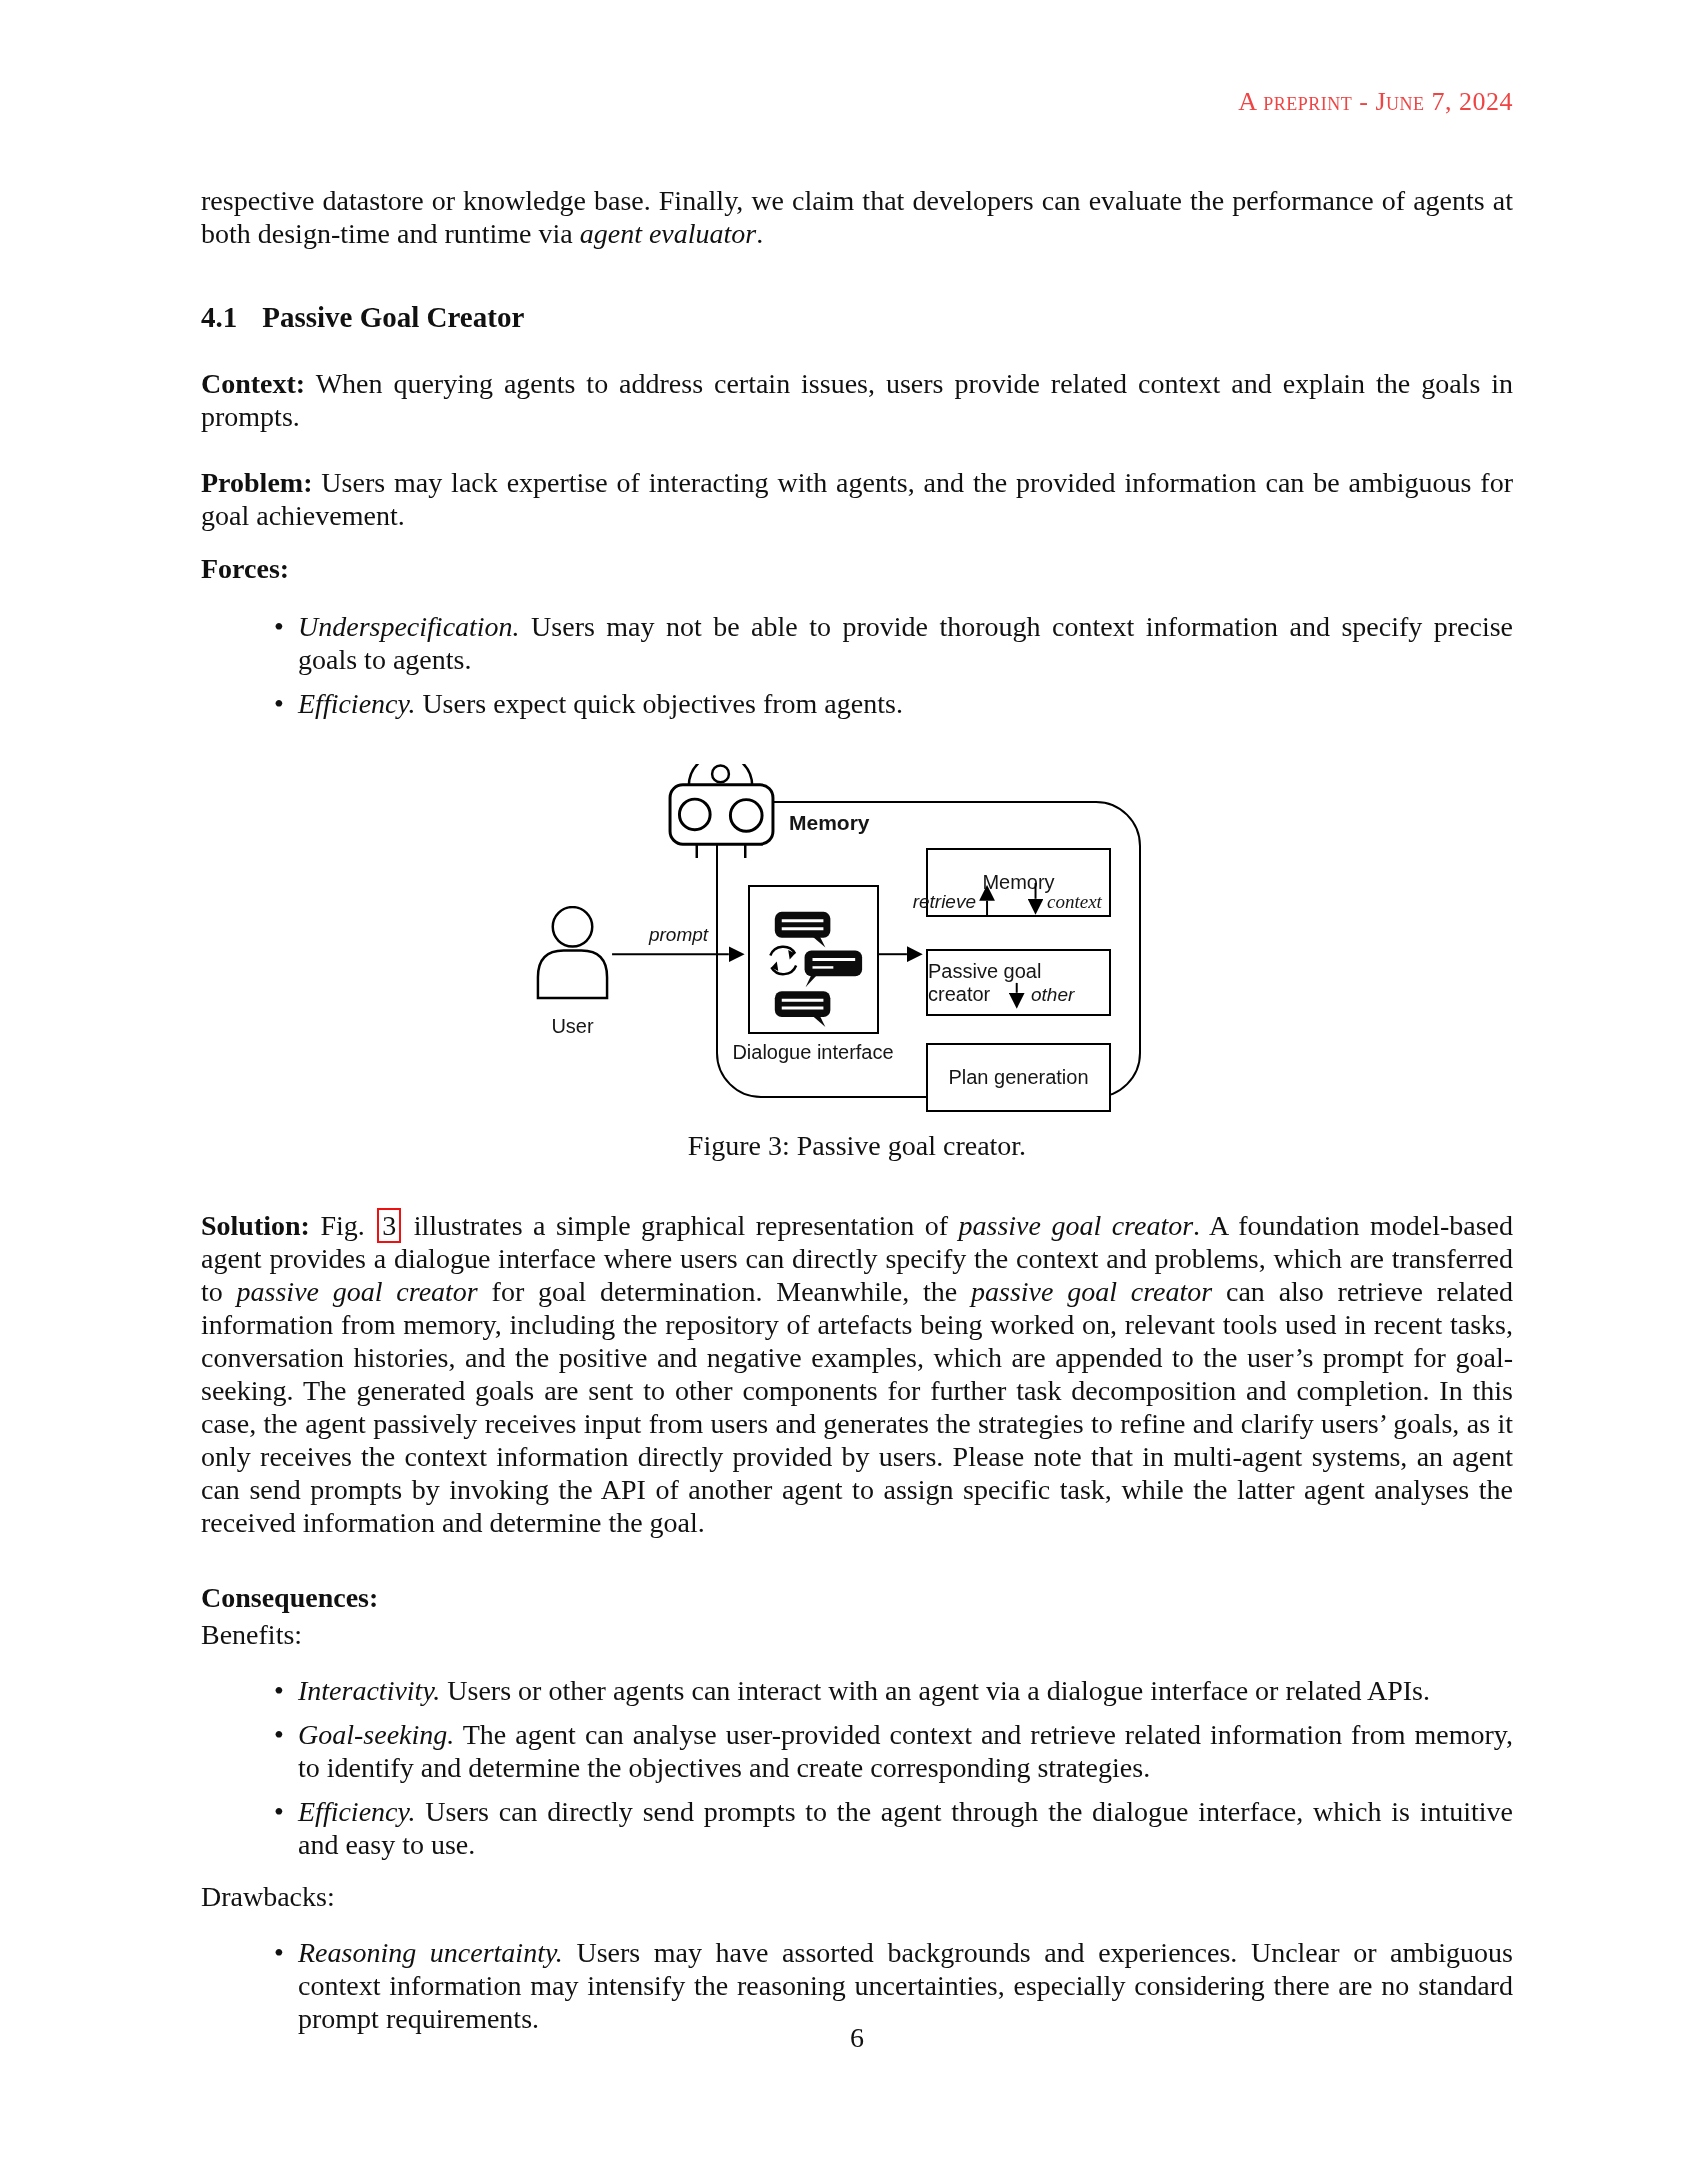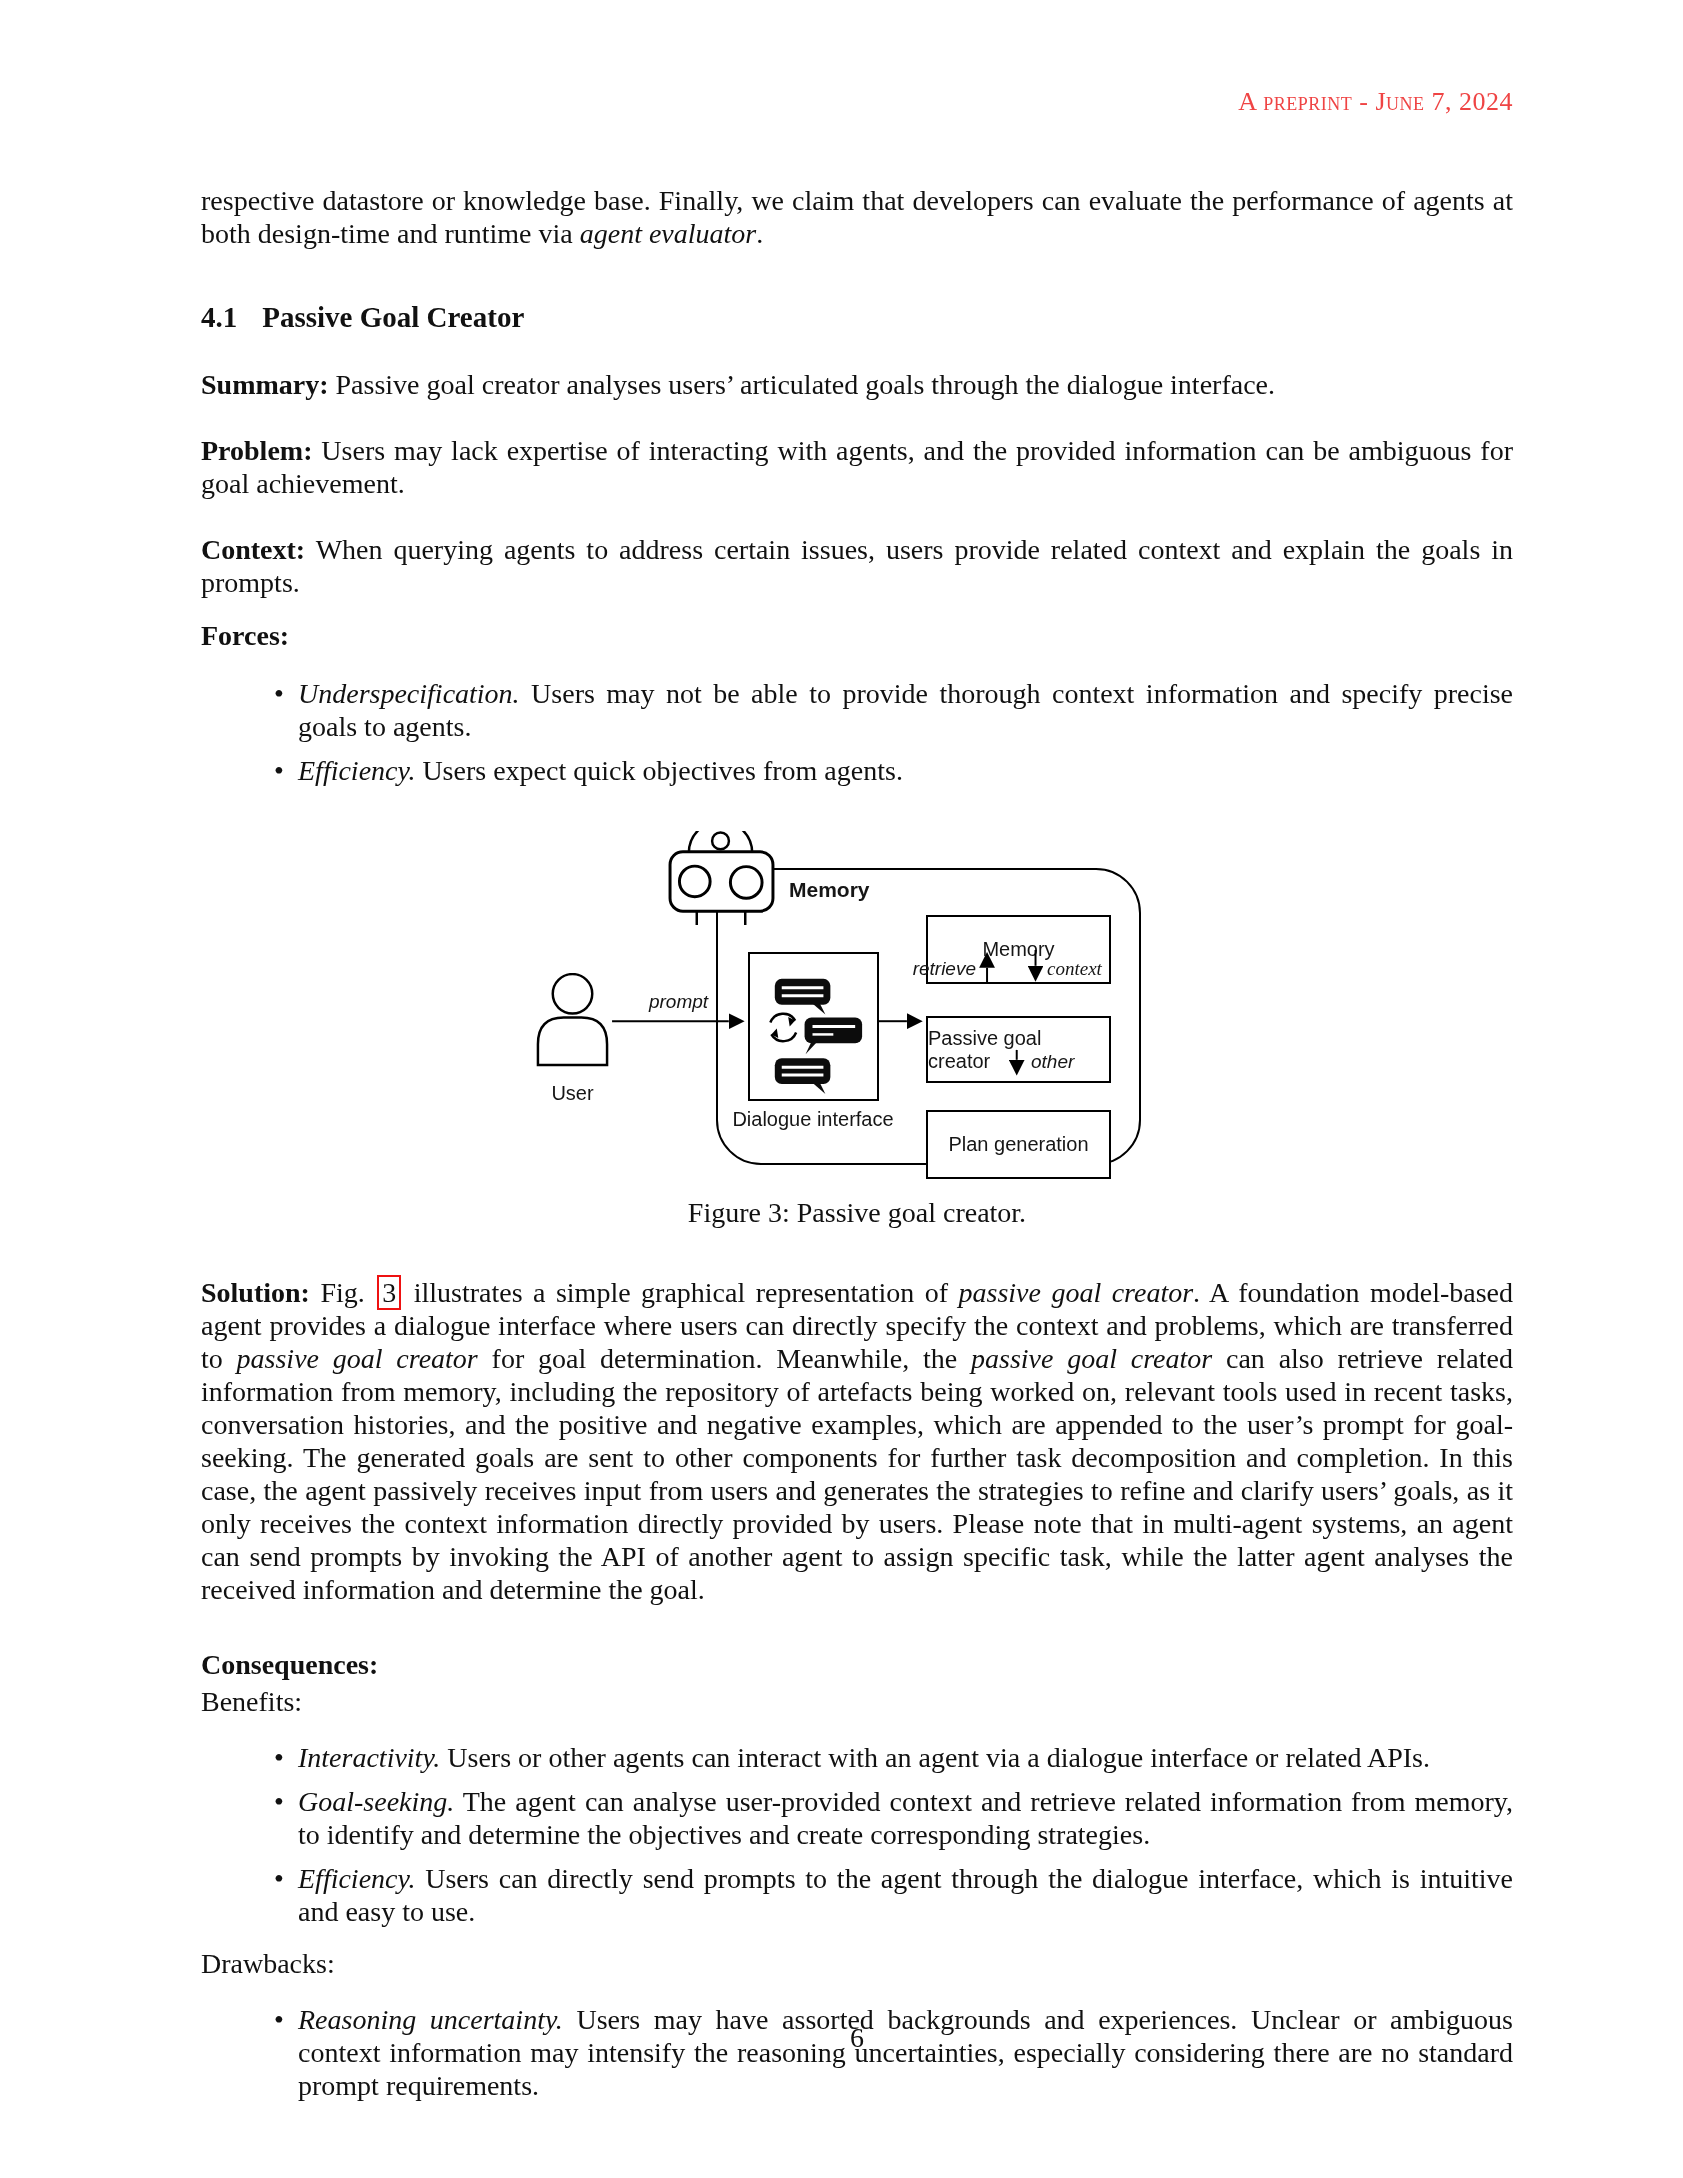--- a/index.html
+++ b/index.html
@@ -60,25 +60,24 @@
 <div class="page">
 
   <div class="running-header">A preprint - June 7, 2024</div>
 
   <div class="content">
 
     <p class="body"><span>respective datastore or knowledge base. Finally, we claim that developers can evaluate the performance of agents at both design-time and runtime via </span><i>agent evaluator</i><span>.</span></p>
 
     <h2 class="section-heading"><span class="sec-num">4.1</span><span>Passive Goal Creator</span></h2>
 
-    <p class="body m-summary"><b>Summary:</b><span><span> Passive goal creator analyses users’ articulated goals through the dialogue interface.</span></span></p>
+
+    <p class="body m-context"><b>Context:</b><span><span> When querying agents to address certain issues, users provide related context and explain the goals in prompts.</span></span></p>
 
     <p class="body m-problem"><b>Problem:</b><span><span> Users may lack expertise of interacting with agents, and the provided information can be ambiguous for goal achievement.</span></span></p>
-
-    <p class="body m-context"><b>Context:</b><span><span> When querying agents to address certain issues, users provide related context and explain the goals in prompts.</span></span></p>
 
     <p class="body m-forces"><b>Forces:</b></p>
 
     <ul class="blist">
       <li><i>Underspecification.</i><span> Users may not be able to provide thorough context information and specify precise goals to agents.</span></li>
       <li><i>Efficiency.</i><span> Users expect quick objectives from agents.</span></li>
     </ul>
 
     <figure>
       <div class="diagram">

